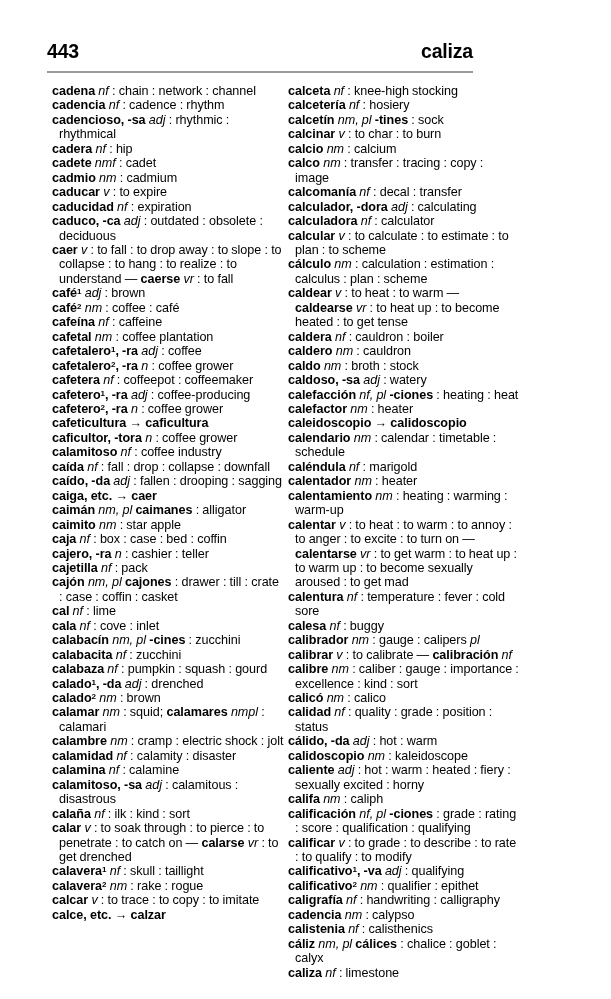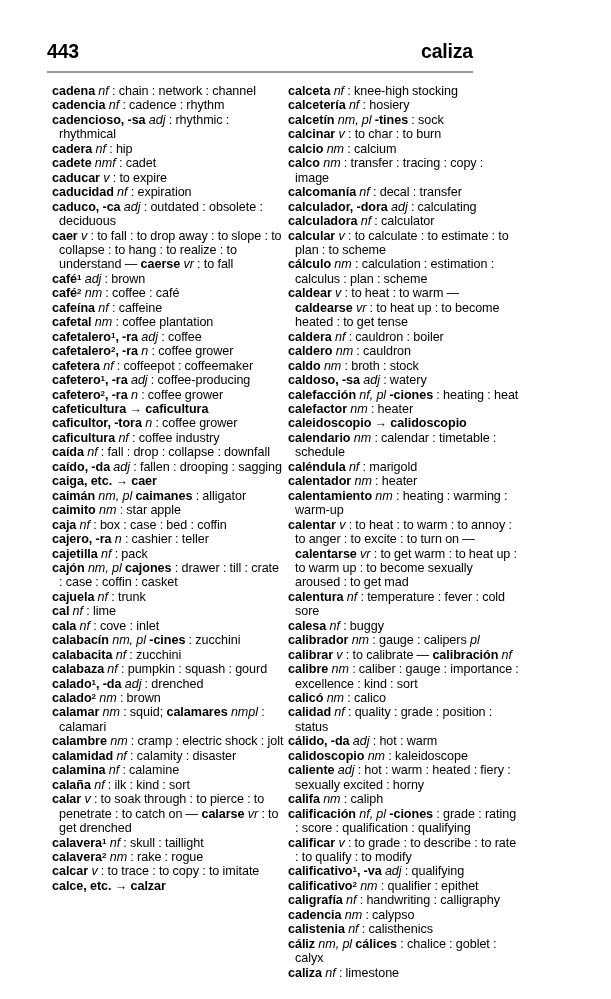--- a/index.html
+++ b/index.html
@@ -99,57 +99,58 @@
   </div>
   <div class="head-rule"></div>
 
   <div class="columns">
     <div class="column left">
         <p class="entry"><span class="hw">cadena</span><span> </span><span class="pos">nf</span><span> : chain : network : channel</span></p>
         <p class="entry"><span class="hw">cadencia</span><span> </span><span class="pos">nf</span><span> : cadence : rhythm</span></p>
         <p class="entry"><span class="hw">cadencioso, -sa</span><span> </span><span class="pos">adj</span><span> : rhythmic : rhythmical</span></p>
         <p class="entry"><span class="hw">cadera</span><span> </span><span class="pos">nf</span><span> : hip</span></p>
         <p class="entry"><span class="hw">cadete</span><span> </span><span class="pos">nmf</span><span> : cadet</span></p>
+        <p class="entry"><span class="hw">cadmio</span><span> </span><span class="pos">nm</span><span> : cadmium</span></p>
         <p class="entry"><span class="hw">caducar</span><span> </span><span class="pos">v</span><span> : to expire</span></p>
         <p class="entry"><span class="hw">caducidad</span><span> </span><span class="pos">nf</span><span> : expiration</span></p>
         <p class="entry"><span class="hw">caduco, -ca</span><span> </span><span class="pos">adj</span><span> : outdated : obsolete : deciduous</span></p>
         <p class="entry"><span class="hw">caer</span><span> </span><span class="pos">v</span><span> : to fall : to drop away : to slope : to collapse : to hang : to realize : to understand — </span><span class="hw">caerse</span><span> </span><span class="pos">vr</span><span> : to fall</span></p>
         <p class="entry"><span class="hw">café</span><sup>1</sup><span> </span><span class="pos">adj</span><span> : brown</span></p>
         <p class="entry"><span class="hw">café</span><sup>2</sup><span> </span><span class="pos">nm</span><span> : coffee : café</span></p>
         <p class="entry"><span class="hw">cafeína</span><span> </span><span class="pos">nf</span><span> : caffeine</span></p>
         <p class="entry"><span class="hw">cafetal</span><span> </span><span class="pos">nm</span><span> : coffee plantation</span></p>
         <p class="entry"><span class="hw">cafetalero</span><sup>1</sup><span class="hw">, -ra</span><span> </span><span class="pos">adj</span><span> : coffee</span></p>
         <p class="entry"><span class="hw">cafetalero</span><sup>2</sup><span class="hw">, -ra</span><span> </span><span class="pos">n</span><span> : coffee grower</span></p>
         <p class="entry"><span class="hw">cafetera</span><span> </span><span class="pos">nf</span><span> : coffeepot : coffeemaker</span></p>
         <p class="entry"><span class="hw">cafetero</span><sup>1</sup><span class="hw">, -ra</span><span> </span><span class="pos">adj</span><span> : coffee-producing</span></p>
         <p class="entry"><span class="hw">cafetero</span><sup>2</sup><span class="hw">, -ra</span><span> </span><span class="pos">n</span><span> : coffee grower</span></p>
         <p class="entry"><span class="xref">cafeticultura → caficultura</span></p>
         <p class="entry"><span class="hw">caficultor, -tora</span><span> </span><span class="pos">n</span><span> : coffee grower</span></p>
-        <p class="entry"><span class="hw">caficultura</span><span> </span><span class="pos">nf</span><span> : coffee industry</span></p>
+        <p class="entry"><span class="hw">calamitoso</span><span> </span><span class="pos">nf</span><span> : coffee industry</span></p>
         <p class="entry"><span class="hw">caída</span><span> </span><span class="pos">nf</span><span> : fall : drop : collapse : downfall</span></p>
         <p class="entry"><span class="hw">caído, -da</span><span> </span><span class="pos">adj</span><span> : fallen : drooping : sagging</span></p>
         <p class="entry"><span class="xref">caiga, etc. → caer</span></p>
         <p class="entry"><span class="hw">caimán</span><span> </span><span class="pos">nm, pl</span><span> </span><span class="hw">caimanes</span><span> : alligator</span></p>
         <p class="entry"><span class="hw">caimito</span><span> </span><span class="pos">nm</span><span> : star apple</span></p>
         <p class="entry"><span class="hw">caja</span><span> </span><span class="pos">nf</span><span> : box : case : bed : coffin</span></p>
         <p class="entry"><span class="hw">cajero, -ra</span><span> </span><span class="pos">n</span><span> : cashier : teller</span></p>
         <p class="entry"><span class="hw">cajetilla</span><span> </span><span class="pos">nf</span><span> : pack</span></p>
         <p class="entry"><span class="hw">cajón</span><span> </span><span class="pos">nm, pl</span><span> </span><span class="hw">cajones</span><span> : drawer : till : crate : case : coffin : casket</span></p>
-        <p class="entry"><span class="hw">cajuela</span><span> </span><span class="pos">nf</span><span> : trunk</span></p>
         <p class="entry"><span class="hw">cal</span><span> </span><span class="pos">nf</span><span> : lime</span></p>
         <p class="entry"><span class="hw">cala</span><span> </span><span class="pos">nf</span><span> : cove : inlet</span></p>
         <p class="entry"><span class="hw">calabacín</span><span> </span><span class="pos">nm, pl</span><span> </span><span class="hw">-cines</span><span> : zucchini</span></p>
         <p class="entry"><span class="hw">calabacita</span><span> </span><span class="pos">nf</span><span> : zucchini</span></p>
         <p class="entry"><span class="hw">calabaza</span><span> </span><span class="pos">nf</span><span> : pumpkin : squash : gourd</span></p>
         <p class="entry"><span class="hw">calado</span><sup>1</sup><span class="hw">, -da</span><span> </span><span class="pos">adj</span><span> : drenched</span></p>
         <p class="entry"><span class="hw">calado</span><sup>2</sup><span> </span><span class="pos">nm</span><span> : brown</span></p>
         <p class="entry"><span class="hw">calamar</span><span> </span><span class="pos">nm</span><span> : squid; </span><span class="hw">calamares</span><span> </span><span class="pos">nmpl</span><span> : calamari</span></p>
         <p class="entry"><span class="hw">calambre</span><span> </span><span class="pos">nm</span><span> : cramp : electric shock : jolt</span></p>
         <p class="entry"><span class="hw">calamidad</span><span> </span><span class="pos">nf</span><span> : calamity : disaster</span></p>
         <p class="entry"><span class="hw">calamina</span><span> </span><span class="pos">nf</span><span> : calamine</span></p>
+        <p class="entry"><span class="hw">calamitoso, -sa</span><span> </span><span class="pos">adj</span><span> : calamitous : disastrous</span></p>
         <p class="entry"><span class="hw">calaña</span><span> </span><span class="pos">nf</span><span> : ilk : kind : sort</span></p>
         <p class="entry"><span class="hw">calar</span><span> </span><span class="pos">v</span><span> : to soak through : to pierce : to penetrate : to catch on — </span><span class="hw">calarse</span><span> </span><span class="pos">vr</span><span> : to get drenched</span></p>
         <p class="entry"><span class="hw">calavera</span><sup>1</sup><span> </span><span class="pos">nf</span><span> : skull : taillight</span></p>
         <p class="entry"><span class="hw">calavera</span><sup>2</sup><span> </span><span class="pos">nm</span><span> : rake : rogue</span></p>
         <p class="entry"><span class="hw">calcar</span><span> </span><span class="pos">v</span><span> : to trace : to copy : to imitate</span></p>
         <p class="entry"><span class="xref">calce, etc. → calzar</span></p>
       </div>
     <div class="column right">
         <p class="entry"><span class="hw">calceta</span><span> </span><span class="pos">nf</span><span> : knee-high stocking</span></p>
         <p class="entry"><span class="hw">calcetería</span><span> </span><span class="pos">nf</span><span> : hosiery</span></p>

